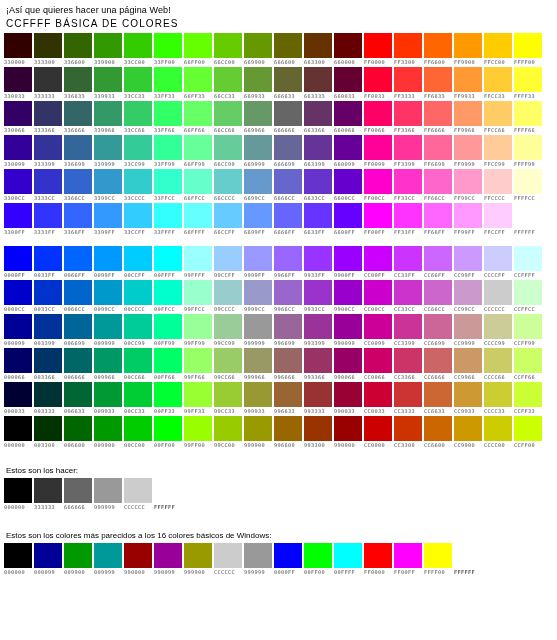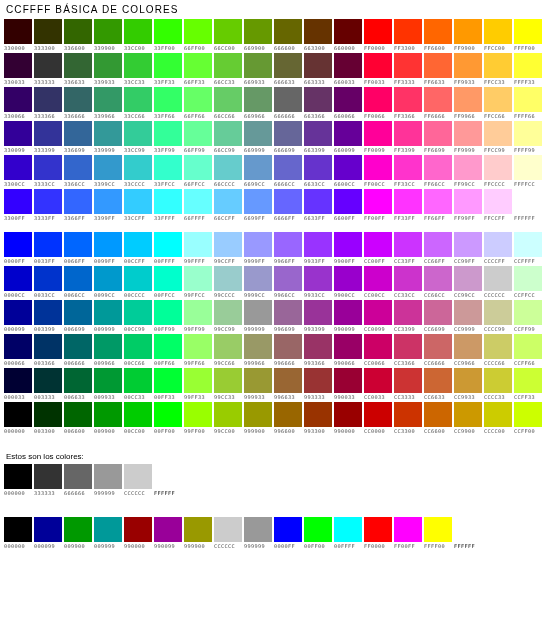--- a/index.html
+++ b/index.html
@@ -100,20 +100,21 @@
     display: block;
   }
   .spacer-10 { height: 10px; }
   .spacer-14 { height: 14px; }
 </style>
 </head>
 <body>
 
 <div class="page">
 
+  <div class="intro-line">¡Así que quieres hacer una página Web!</div>
   <div class="section-title">CCFFFF BÁSICA DE COLORES</div>
 
   <div class="block" id="block1">
       <div class="grid-row">
         <div class="cell">
           <div class="swatch" title="#330000" style="background: rgb(51, 0, 0);"></div>
           <div class="hexlabel">330000</div>
         </div>
         <div class="cell">
           <div class="swatch" title="#333300" style="background: rgb(51, 51, 0);"></div>
@@ -1001,21 +1002,21 @@
         <div class="cell">
           <div class="swatch" title="#CCFF00" style="background: rgb(204, 255, 0);"></div>
           <div class="hexlabel">CCFF00</div>
         </div>
       </div>
     </div>
 
   <div class="spacer-10"></div>
 
   <div class="mini-section">
-    <div class="mini-caption">Estos son los colores:</div>
+    <div class="mini-caption">Estos son los hacer:</div>
     <div class="mini-row" id="gray-row">
         <div class="mini-cell">
           <div class="mini-swatch" title="#000000" style="background: rgb(0, 0, 0);"></div>
           <div class="hexlabel">000000</div>
         </div>
         <div class="mini-cell">
           <div class="mini-swatch" title="#333333" style="background: rgb(51, 51, 51);"></div>
           <div class="hexlabel">333333</div>
         </div>
         <div class="mini-cell">
@@ -1033,20 +1034,21 @@
         <div class="mini-cell">
           <div class="mini-swatch" title="#FFFFFF" style="background: rgb(255, 255, 255);"></div>
           <div class="hexlabel dark">FFFFFF</div>
         </div>
       </div>
   </div>
 
   <div class="spacer-14"></div>
 
   <div class="mini-section">
+    <div class="mini-caption">Estos son los colores más parecidos a los 16 colores básicos de Windows:</div>
     <div class="mini-row" id="win-row">
         <div class="mini-cell">
           <div class="mini-swatch" title="#000000" style="background: rgb(0, 0, 0);"></div>
           <div class="hexlabel">000000</div>
         </div>
         <div class="mini-cell">
           <div class="mini-swatch" title="#000099" style="background: rgb(0, 0, 153);"></div>
           <div class="hexlabel">000099</div>
         </div>
         <div class="mini-cell">

